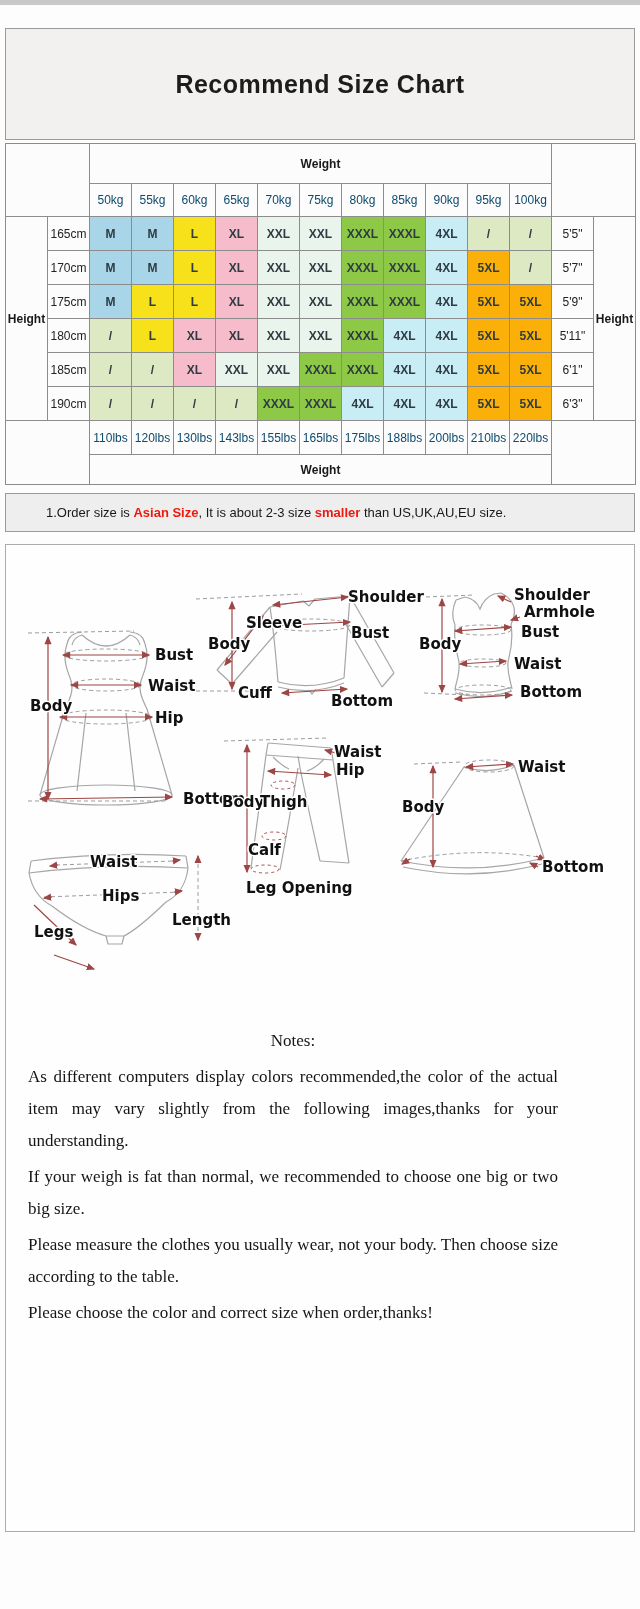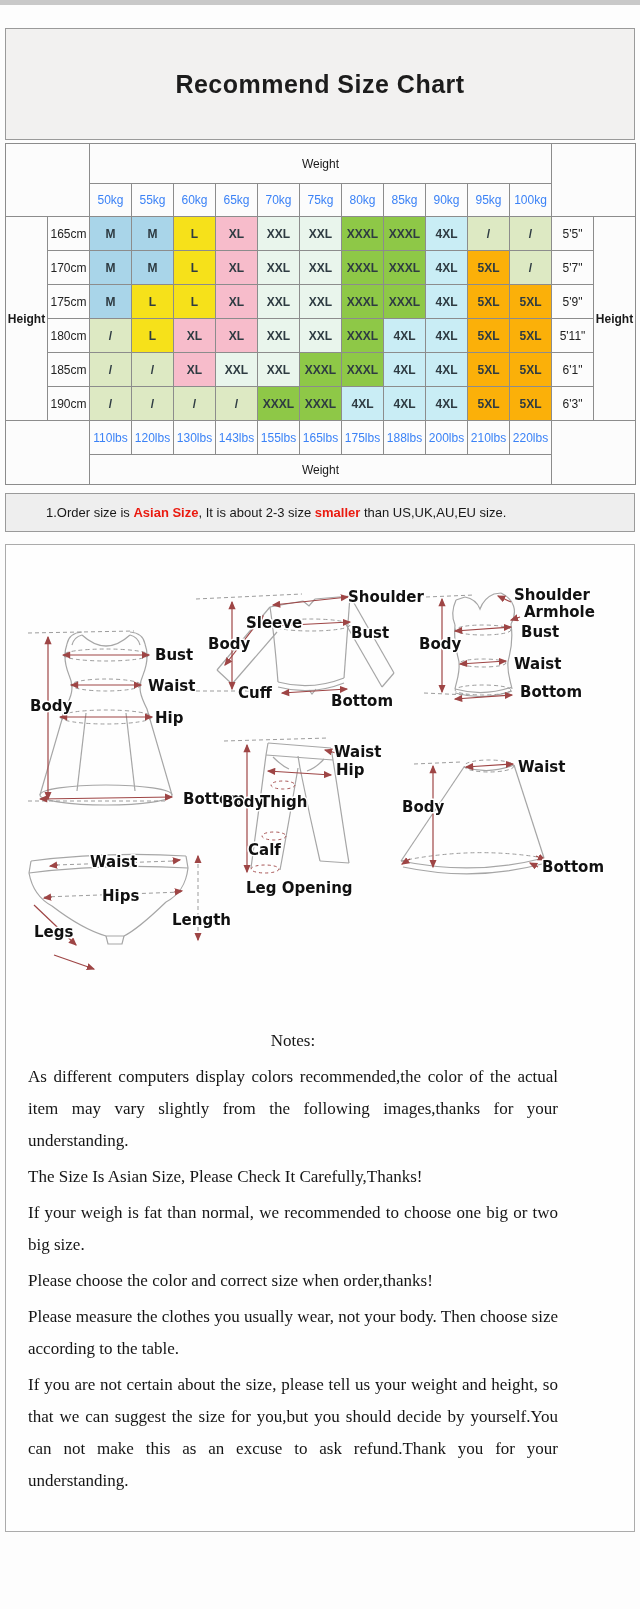--- a/index.html
+++ b/index.html
@@ -4,22 +4,22 @@
 <style>
   html,body{margin:0;padding:0;}
   body{width:640px;background:#fdfdfd;font-family:"Liberation Sans",sans-serif;color:#1a1a1a;}
   .topstrip{height:5px;background:#c9c9c9;}
   .titlebox{margin:23px 5px 0 5px;height:110px;border:1px solid #9a9a9a;background:#f2f1f0;
     display:flex;align-items:center;justify-content:center;}
   .titlebox h1{font-size:25px;font-weight:700;color:#1c1c1c;letter-spacing:.5px;margin:0;}
   table.sizes{border-collapse:collapse;margin:3px 0 0 5px;width:631px;table-layout:fixed;}
   table.sizes td{border:1px solid #8c8c8c;text-align:center;vertical-align:middle;
     font-size:12px;padding:0;overflow:hidden;white-space:nowrap;background:#fcfcfc;}
-  td.whead{font-size:13px;font-weight:400;height:39px;}
-  td.kg,td.lbs{height:32px;color:#3b82f6;}
+  td.whead{font-size:13px;font-weight:700;height:39px;}
+  td.kg,td.lbs{height:32px;color:#0c4a6e;}
   td.cm,td.ft{color:#222;}
   td.sz{font-weight:700;color:#2e3b42;}
   td.hlabel{font-size:13px;font-weight:700;}
   td.corner{background:#fcfcfc;}
   tr.datarow td{height:33px;}
   tr.lbsrow td{height:33px;}
   tr.wfoot td{height:29px;}
   .onotes{margin:8px 5px 0 5px;border-radius:11px;}
   .onote{border:1px solid #9a9a9a;background:#eeeeee;height:37px;line-height:37px;
     padding-left:40px;font-size:13px;color:#181818;margin-bottom:3px;}
@@ -353,20 +353,18 @@
       <text class="lb" x="96" y="356">Hips</text>
       <text class="lb" x="28" y="392">Legs</text>
       <text class="lb" x="166" y="380">Length</text>
     </g>
   </svg>
 
   <div class="bnotes">
     <p class="head">Notes:</p>
     <div id="bparas">
         <p>As different computers display colors recommended,the color of the actual item may vary slightly from the following images,thanks for your understanding.</p>
-        <p>The Size Is Asian Size, Please Check It Carefully,Thanks!</p>
         <p>If your weigh is fat than normal, we recommended to choose one big or two big size.</p>
+        <p>Please measure the clothes you usually wear, not your body. Then choose size according to the table.</p>
         <p>Please choose the color and correct size when order,thanks!</p>
-        <p>Please measure the clothes you usually wear, not your body. Then choose size according to the table.</p>
-        <p>If you are not certain about the size, please tell us your weight and height, so that we can suggest the size for you,but you should decide by yourself.You can not make this as an excuse to ask refund.Thank you for your understanding.</p>
       </div>
   </div>
 </div>
 
 </body></html>

